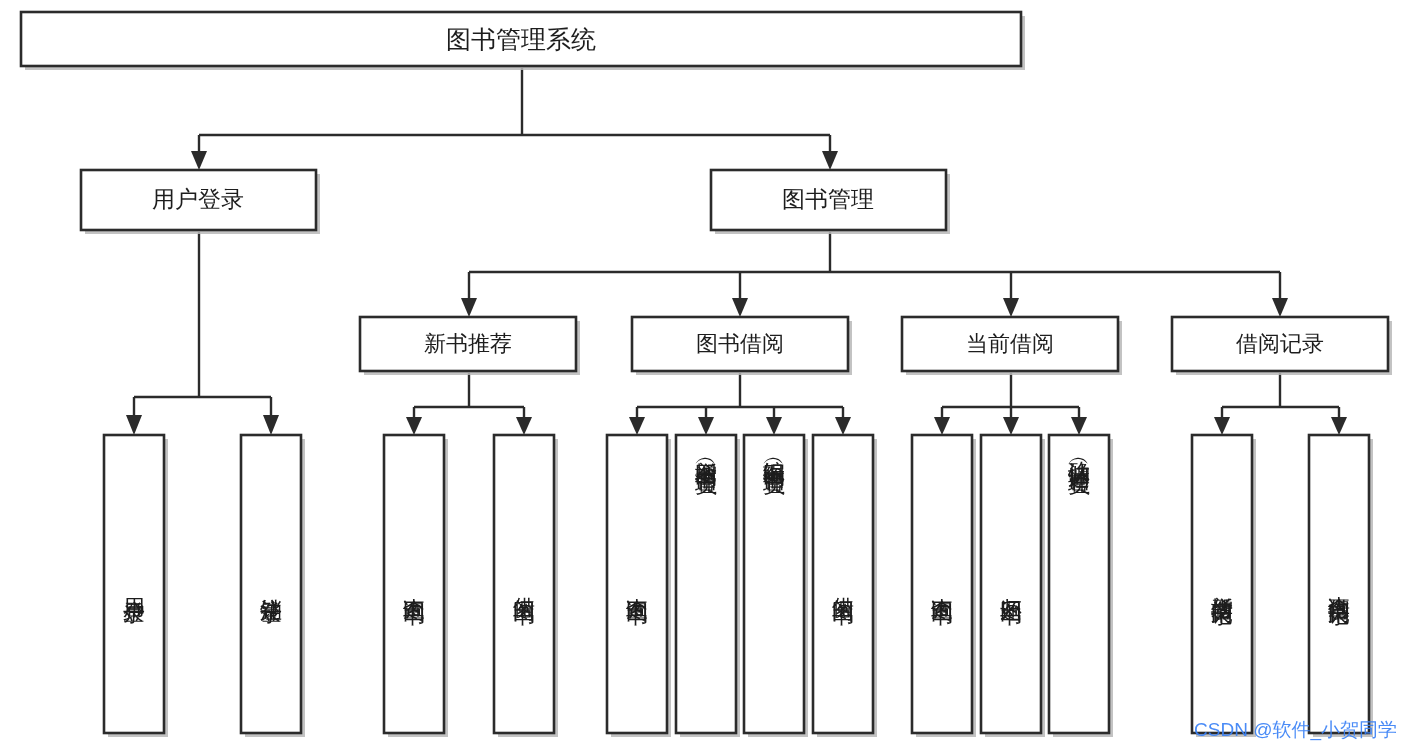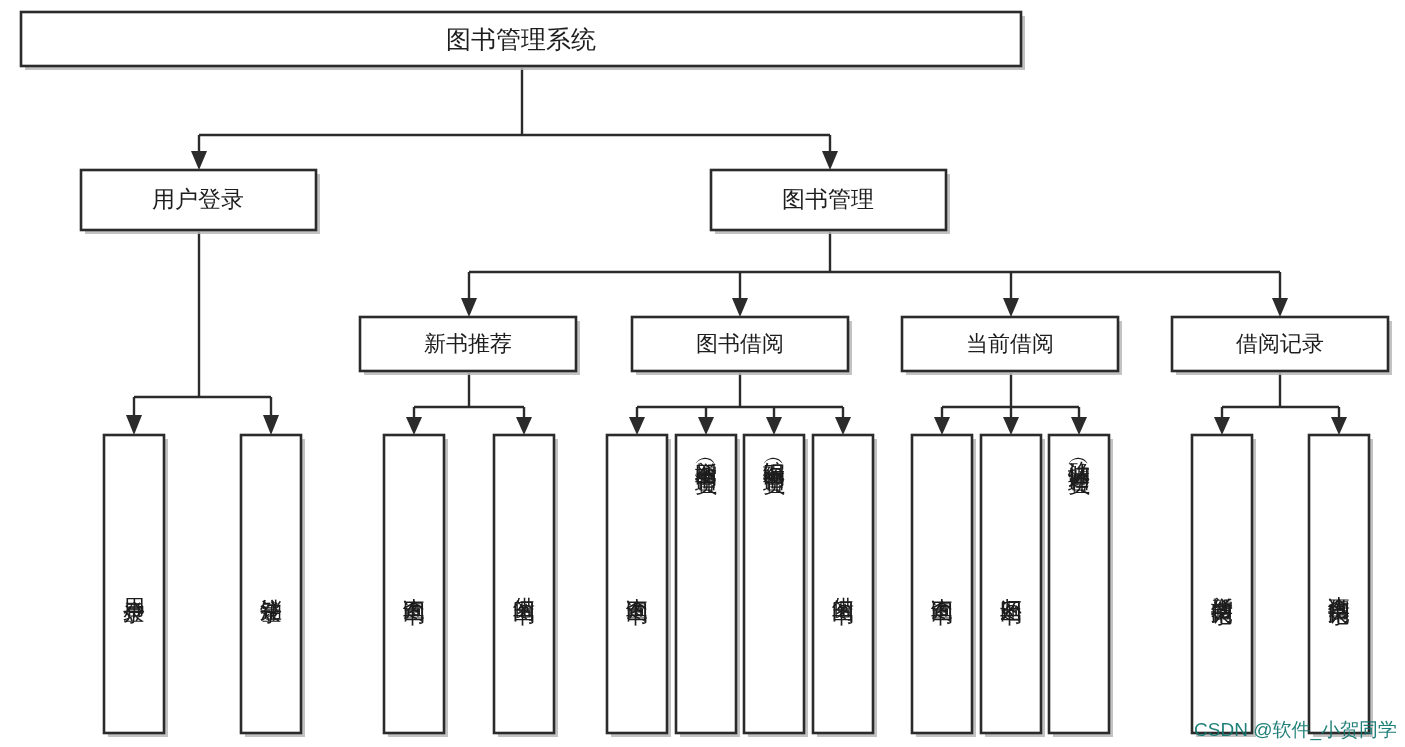--- a/index.html
+++ b/index.html
@@ -72,21 +72,21 @@
     text-align: center;
     white-space: nowrap;
     pointer-events: none;
   }
   #watermark {
     position: absolute;
     right: 8px;
     bottom: 4px;
     font-family: "Liberation Sans", "DejaVu Sans", sans-serif;
     font-size: 19px;
-    color: #0f766e;
+    color: #3b82f6;
     opacity: 0.92;
     white-space: nowrap;
   }
 </style>
 </head>
 <body>
 
 <div id="canvas">
 
   <svg id="diagram-svg" viewBox="0 0 1405 747">

